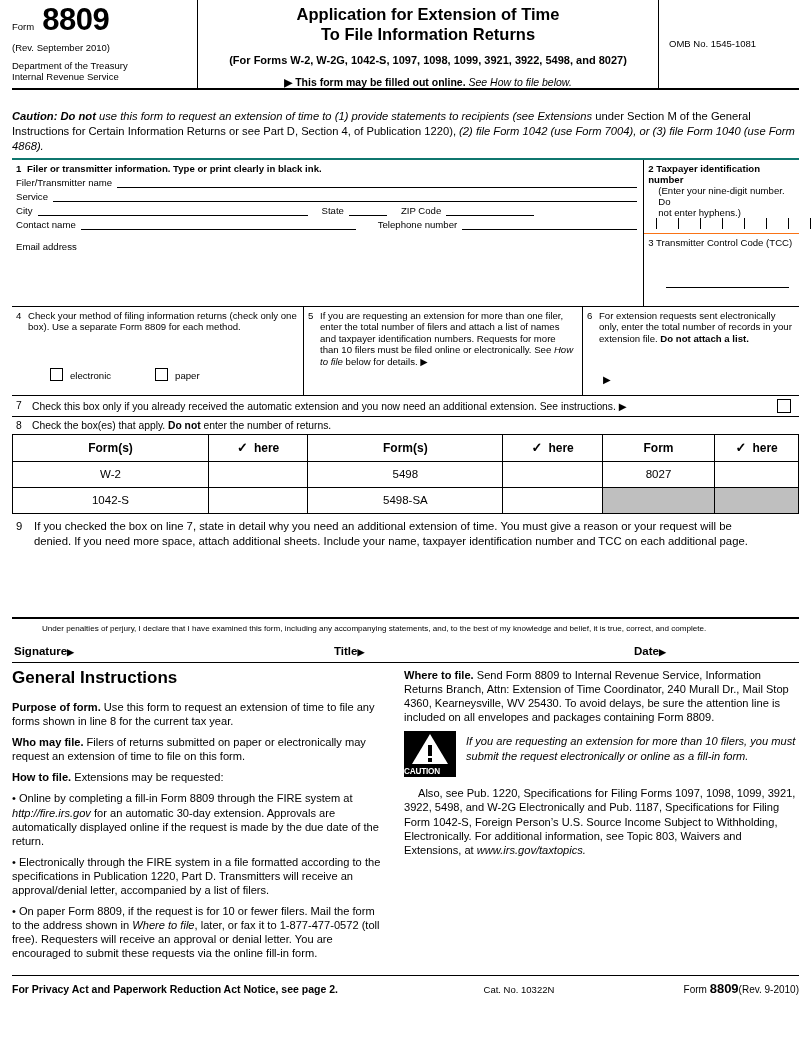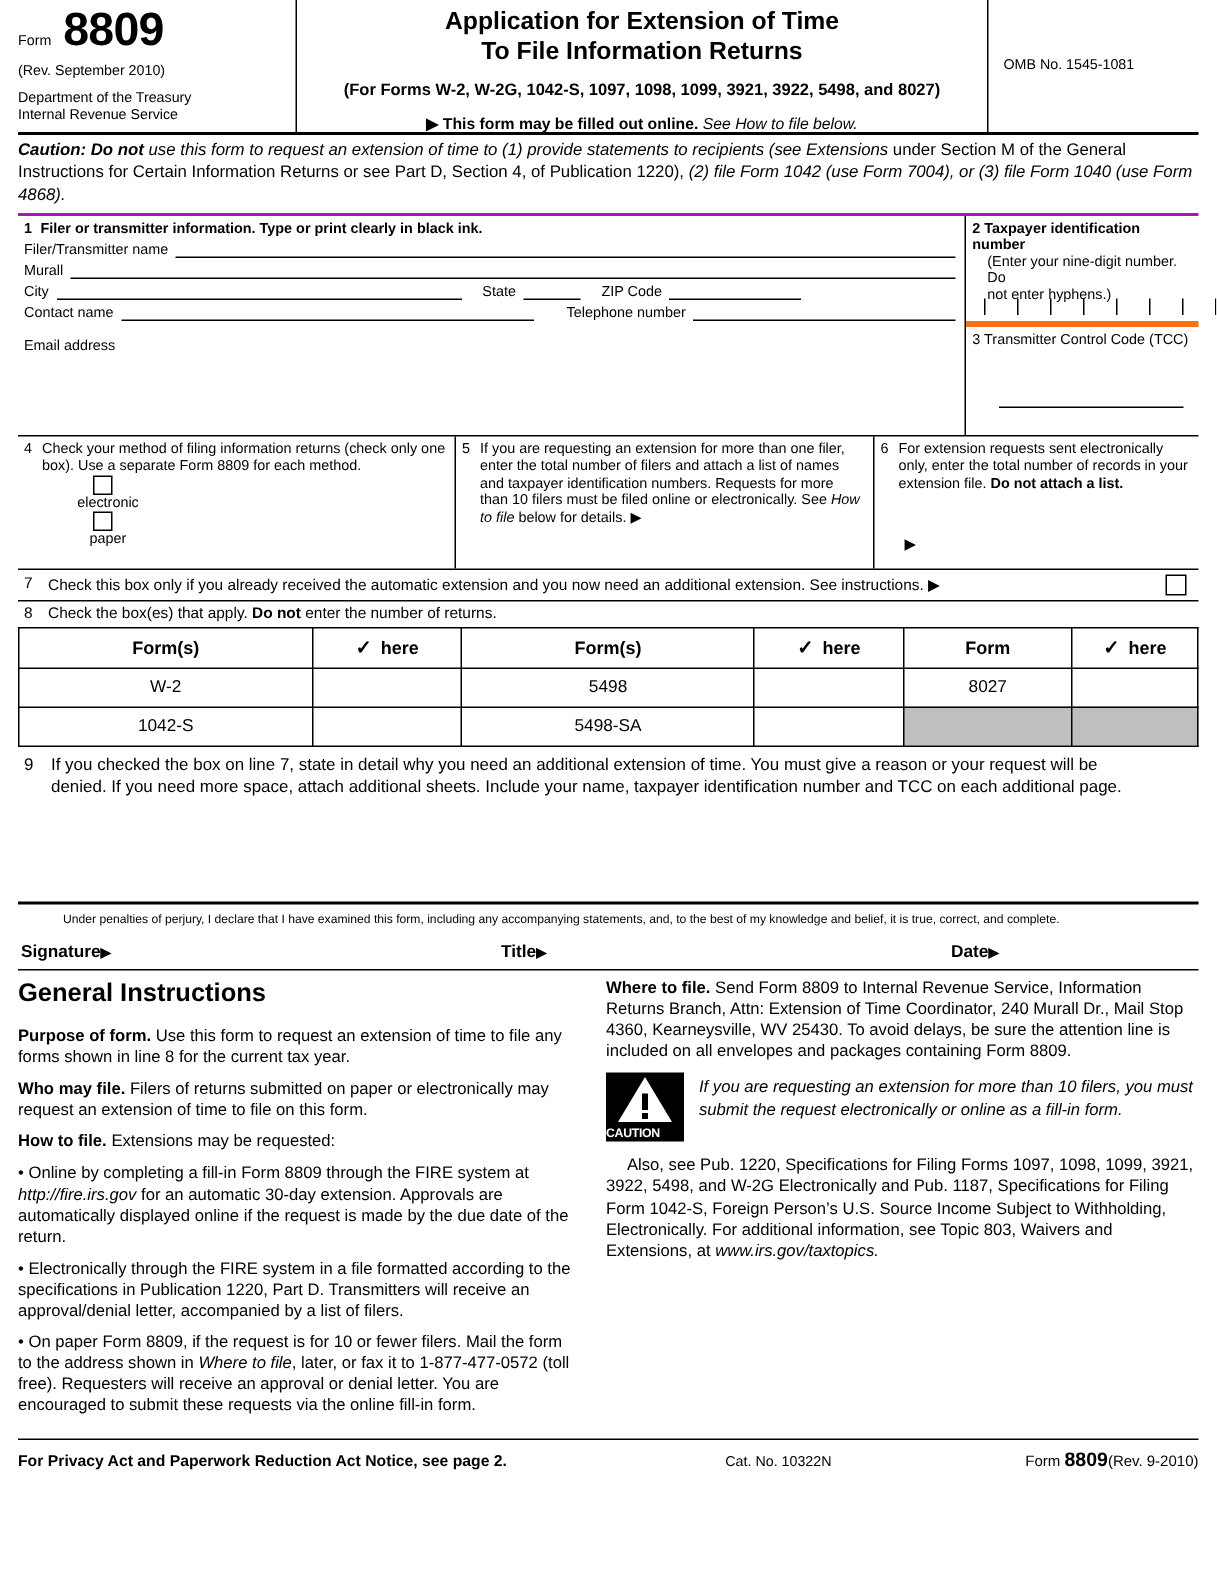--- a/index.html
+++ b/index.html
@@ -70,22 +70,22 @@
     box-sizing: border-box;
     padding-left: 10px;
     padding-top: 38px;
     font-size: 9.5px;
   }
 
   
   .caution-block {
     font-size: 11.2px;
     line-height: 1.33;
-    padding: 3px 0 4px 0;
-    border-bottom: 2px solid #a21caf;
+    padding: 19px 0 4px 0;
+    border-bottom: 2px solid #0f766e;
   }
 
   
   .row-12 {
     display: flex;
     border-bottom: 1.5px solid #000;
   }
   .box1 {
     flex: 1;
     border-right: 1px solid #000;
@@ -110,21 +110,21 @@
   .rule.w-zip { flex: 0 0 88px; }
   .rule.w-tel { flex: 0 0 175px; }
   .rule.w-contact { flex: 0 0 275px; }
   .rule.w-city { flex: 0 0 270px; }
 
   .box23 {
     width: 216px;
     box-sizing: border-box;
   }
   .box2 {
-    border-bottom: 4px solid #f97316;
+    border-bottom: 1px solid #f97316;
     padding: 3px 6px 0 4px;
     height: 74px;
     box-sizing: border-box;
     position: relative;
   }
   .box2 .hd { font-size: 9.6px; font-weight: bold; }
   .box2 .sub { font-size: 9.6px; padding-left: 10px; line-height: 1.18; }
   .tin-grid {
     position: absolute;
     left: 12px;
@@ -181,23 +181,22 @@
     line-height: 1.2;
     display: flex;
   }
   .inum .n { width: 12px; flex: 0 0 12px; }
   .inum .t { flex: 1; }
   .chk-row {
     position: absolute;
     bottom: 14px;
     left: 38px;
     display: flex;
-    align-items: center;
+    align-items: flex-end;
     font-size: 9.6px;
-    flex-direction: column;
   }
   .cbox {
     width: 11px;
     height: 11px;
     border: 1px solid #000;
     display: inline-block;
     margin-right: 7px;
   }
   .chk-row .gap { width: 44px; }
   .arrow-6 { position: absolute; left: 20px; bottom: 10px; font-size: 10px; }
@@ -414,21 +413,21 @@
     <div class="box1">
       <div class="line1-hdr">
         <span class="num">1</span>
         <span>Filer or transmitter information. Type or print clearly in black ink.</span>
       </div>
       <div class="fld">
         <span class="fld-label">Filer/Transmitter name</span>
         <span class="rule"></span>
       </div>
       <div class="fld">
-        <span class="fld-label">Murall</span>
+        <span class="fld-label">Service</span>
         <span class="rule"></span>
       </div>
       <div class="fld">
         <span class="fld-label">City</span>
         <span class="rule w-city"></span>
         <span class="fld-label" style="padding-left:14px">State</span>
         <span class="rule w-state"></span>
         <span class="fld-label" style="padding-left:14px">ZIP Code</span>
         <span class="rule w-zip"></span>
       </div>

